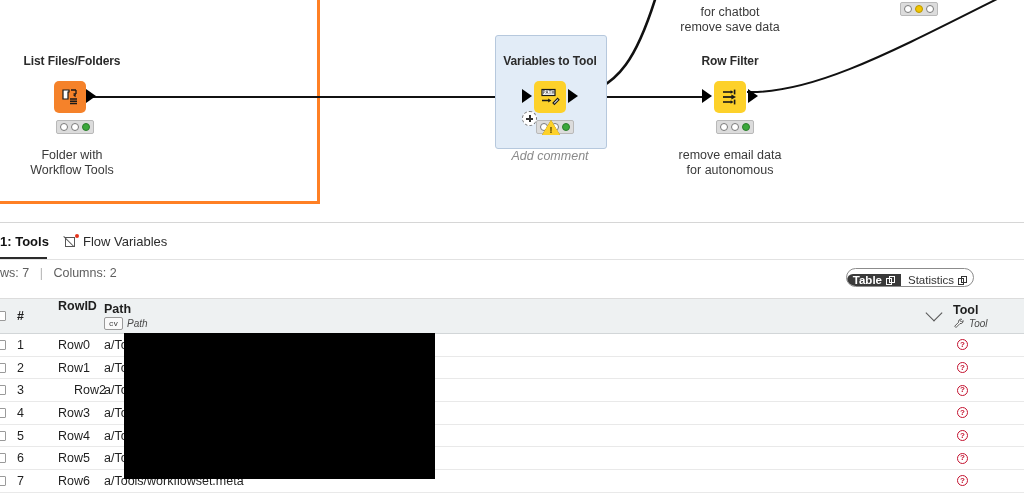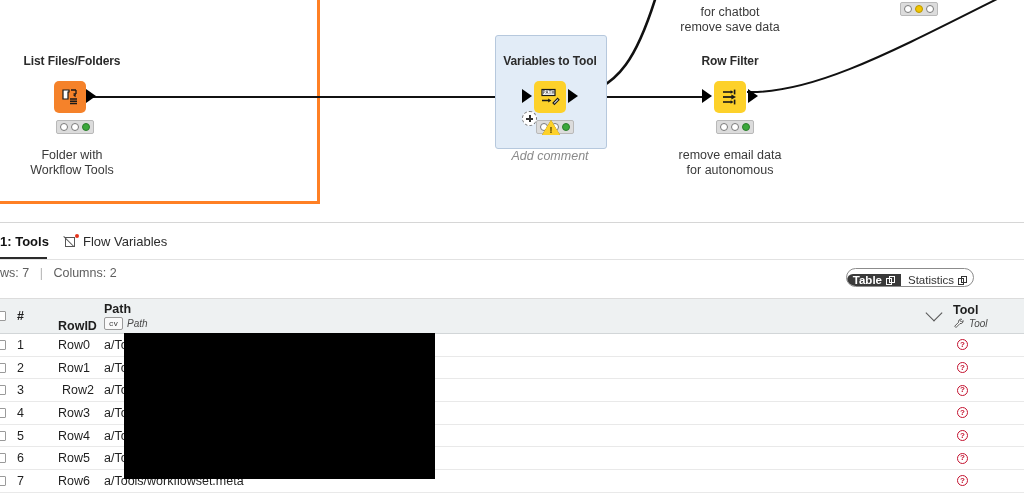--- a/index.html
+++ b/index.html
@@ -304,21 +304,21 @@
 
     <div class="tbl">
 
       <div class="thead">
         <div class="th" style="left:-4px;justify-content:center;">
           <span class="cbx"></span>
         </div>
         <div class="th" style="left:17px;justify-content:center;">
           <span class="t1">#</span>
         </div>
-        <div class="th" style="left:58px;justify-content:flex-end;">
+        <div class="th" style="left:58px;justify-content:flex-start;">
           <span class="t1">RowID</span>
         </div>
         <div class="th" style="left:104px;">
           <span class="t1">Path</span>
           <span class="t2">
             <span class="typebadge">cv</span>
             <span>Path</span>
           </span>
         </div>
         <div class="th" style="left:928px;">
@@ -358,21 +358,21 @@
             <div class="cell" style="left:104px;">a/Tools/anomoloy_detector</div>
             <div class="cell" style="left:957px;">
               <span class="qmark">?</span>
             </div>
           </div>
           <div class="trow">
             <div class="cell" style="left:-4px;">
               <span class="cbx"></span>
             </div>
             <div class="cell" style="left:17px;">3</div>
-            <div class="cell" style="left:62px;">Row2</div>
+            <div class="cell" style="left:74px;">Row2</div>
             <div class="cell" style="left:104px;">a/Tools/get_database_info</div>
             <div class="cell" style="left:957px;">
               <span class="qmark">?</span>
             </div>
           </div>
           <div class="trow">
             <div class="cell" style="left:-4px;">
               <span class="cbx"></span>
             </div>
             <div class="cell" style="left:17px;">4</div>

